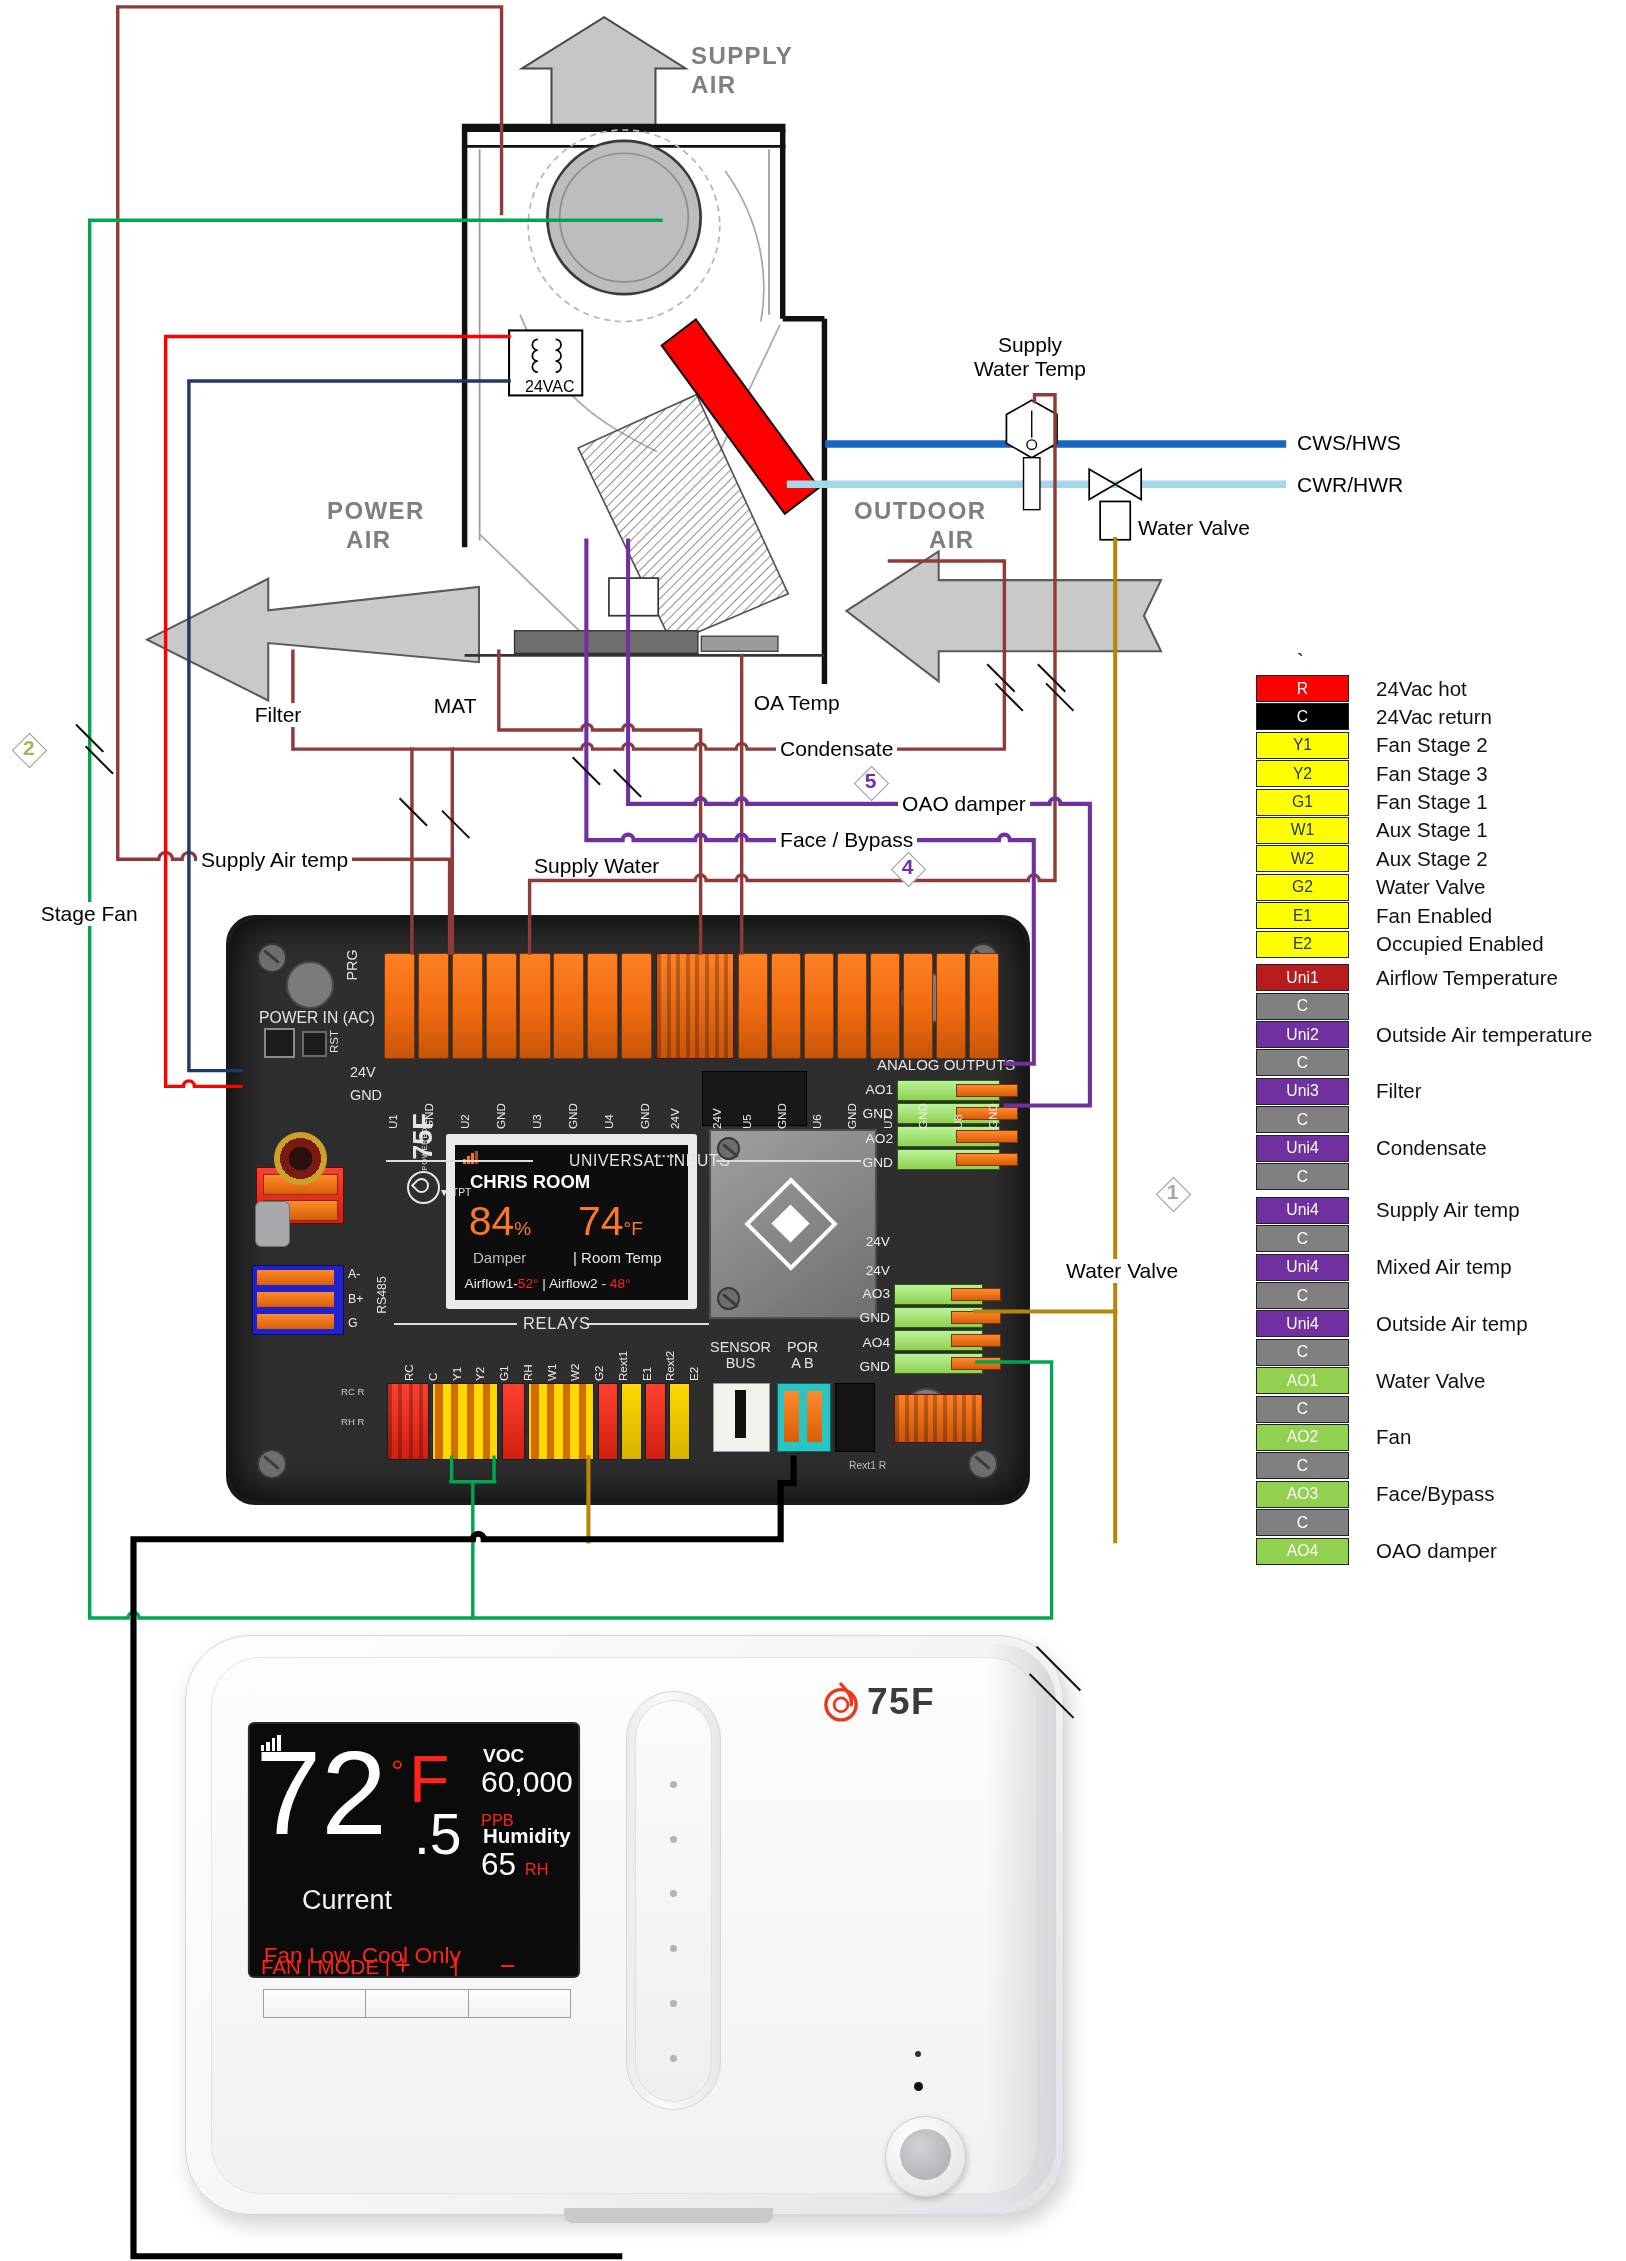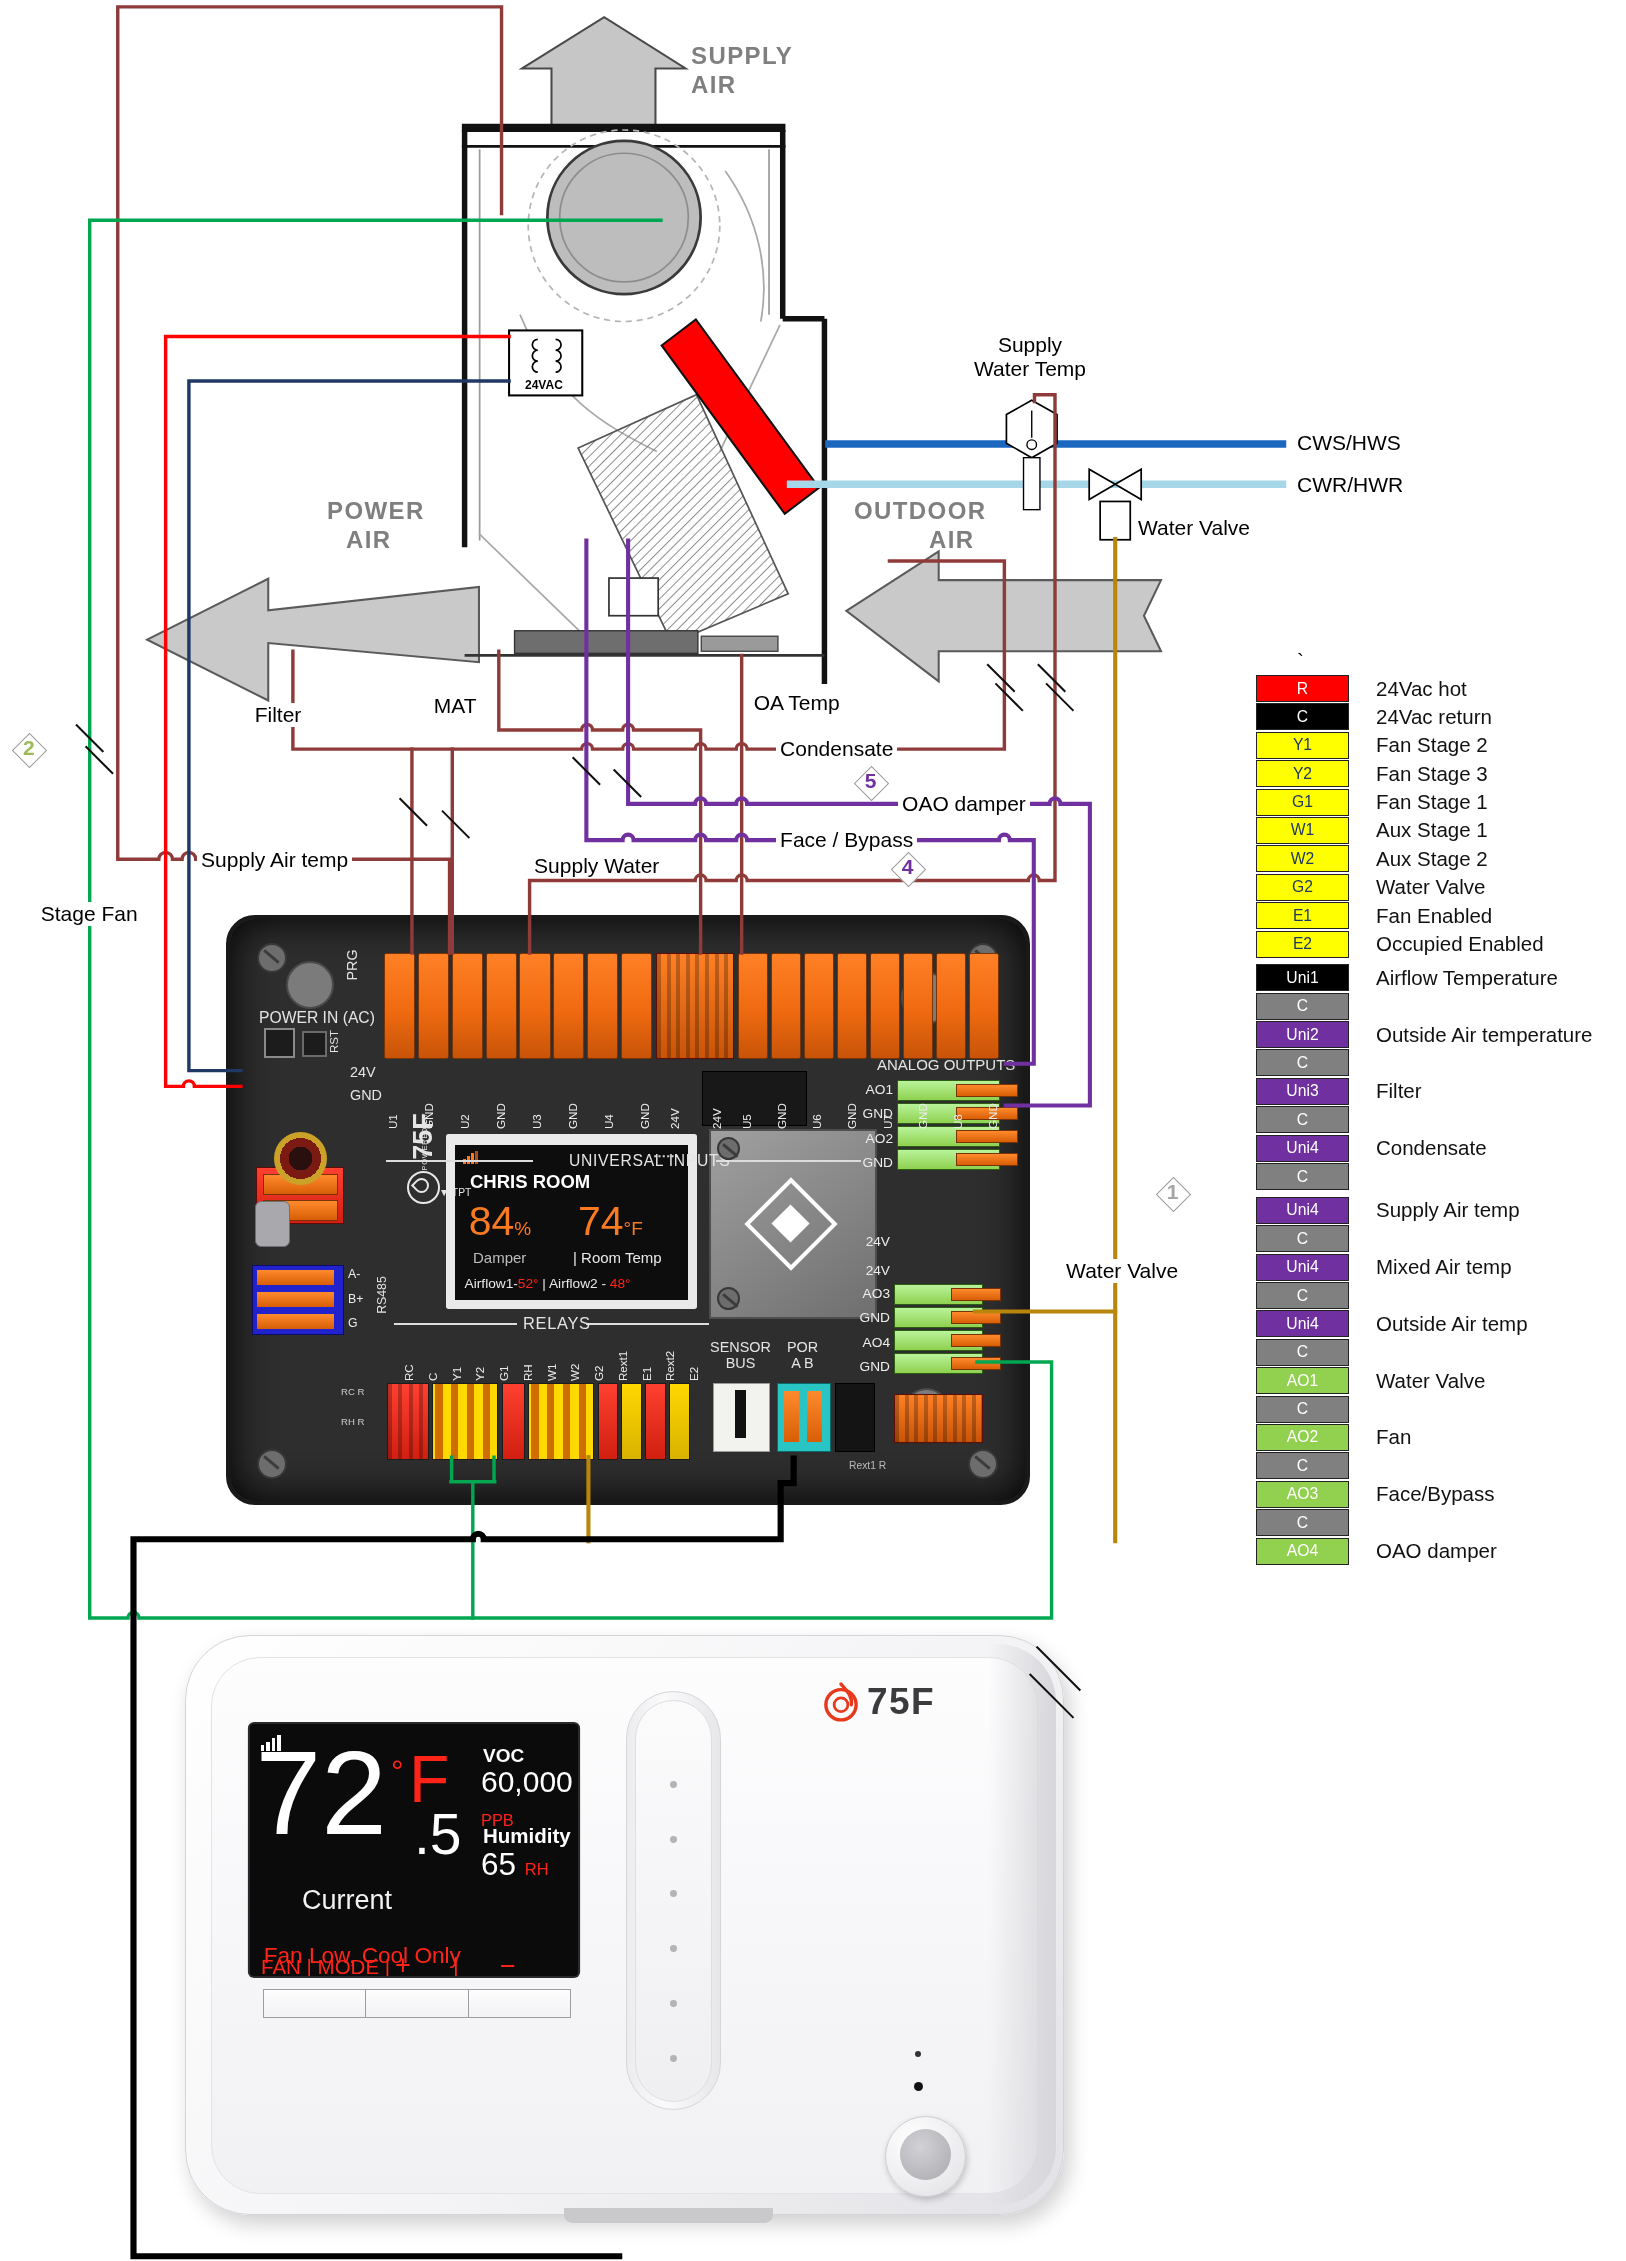--- a/index.html
+++ b/index.html
@@ -147,21 +147,21 @@
              M1516,2408 L1578,2470 M1506,2448 L1568,2510" stroke="#111" stroke-width="3"></path>
   </g>
 </svg>
 
 <div class="airlab" style="left:691px;top:42px;">
   <span>SUPPLY</span><br><span>AIR</span></div>
 <div class="airlab" style="left:327px;top:497px;">
   <span>POWER</span><br><span style="margin-left:19px">AIR</span></div>
 <div class="airlab" style="left:854px;top:497px;">
   <span>OUTDOOR</span><br><span style="margin-left:75px">AIR</span></div>
-<div class="wlab" style="left:525px;top:378px;font-size:12px;z-index:7;font-weight:bold;">24VAC</div>
+<div class="wlab" style="left:525px;top:378px;font-size:16px;z-index:7;">24VAC</div>
 
 <div class="wlab" style="left:958px;top:333px;width:144px;text-align:center;">
   <span>Supply</span><br><span>Water Temp</span></div>
 <div class="wlab" style="left:1297px;top:431px;">CWS/HWS</div>
 <div class="wlab" style="left:1297px;top:473px;">CWR/HWR</div>
 <div class="wlab" style="left:1138px;top:516px;">Water Valve</div>
 
 <div class="wlab" style="left:252px;top:703px;background:#fff;padding:0 2.7px;">Filter</div>
 <div class="wlab" style="left:431px;top:694px;background:#fff;padding:0 2.7px;">MAT</div>
 <div class="wlab" style="left:751px;top:691px;background:#fff;padding:0 2.7px;">OA Temp</div>
@@ -229,21 +229,21 @@
         <div class="lcode" style="background: rgb(255, 255, 0); color: rgb(31, 56, 100);">E1</div>
         <div class="ldesc">Fan Enabled</div>
       </div>
       <div class="lrow">
         <div class="lcode" style="background: rgb(255, 255, 0); color: rgb(31, 56, 100);">E2</div>
         <div class="ldesc">Occupied Enabled</div>
       </div>
     </div>
     <div class="lgroup">
       <div class="lrow">
-        <div class="lcode" style="background: #000000; color: rgb(255, 255, 255);">Uni1</div>
+        <div class="lcode" style="background: #b91c1c; color: rgb(255, 255, 255);">Uni1</div>
         <div class="ldesc">Airflow Temperature</div>
       </div>
       <div class="lrow">
         <div class="lcode" style="background: rgb(128, 128, 128); color: rgb(255, 255, 255);">C</div>
         <div class="ldesc"></div>
       </div>
       <div class="lrow">
         <div class="lcode" style="background: rgb(112, 48, 160); color: rgb(255, 255, 255);">Uni2</div>
         <div class="ldesc">Outside Air temperature</div>
       </div>

